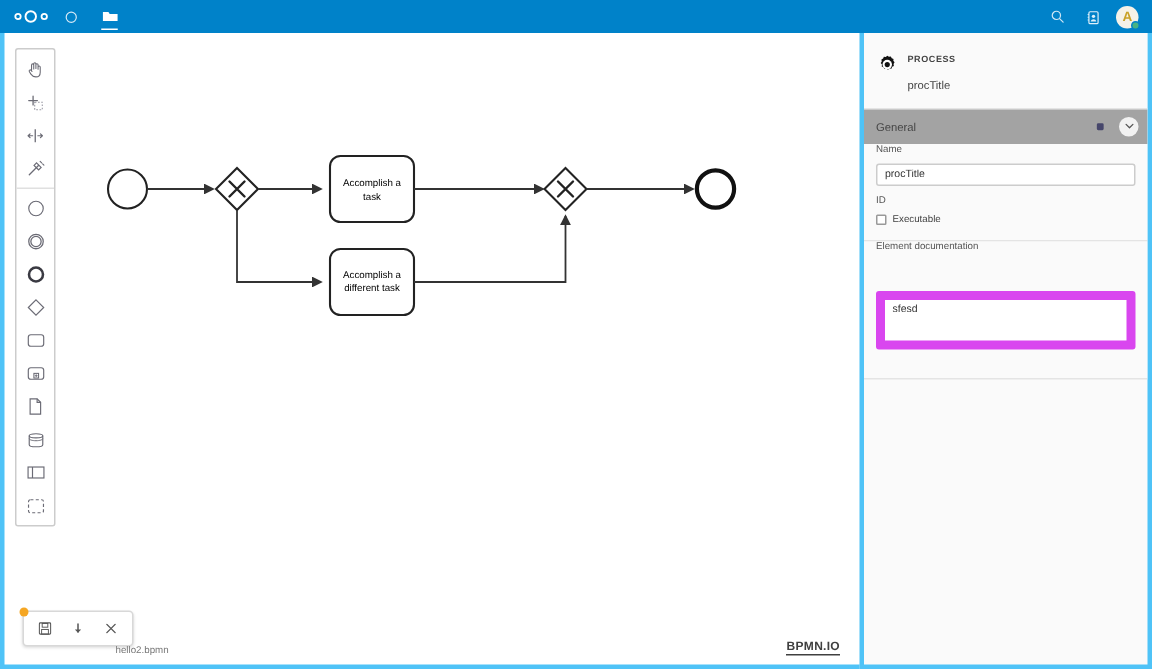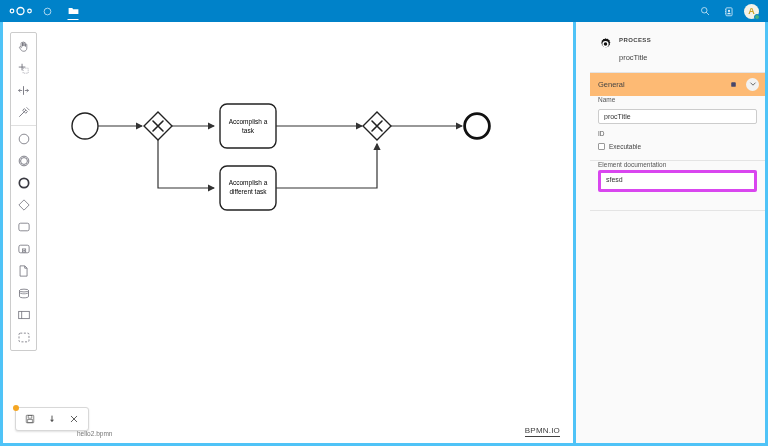--- a/index.html
+++ b/index.html
@@ -61,21 +61,20 @@
     overflow: hidden;
   }
   #props-wrap {
     position: relative;
     width: 195px; height: 424px;
     background: #fafafa;
     border-left: 3px solid #4fc3f7;
     border-right: 3px solid #4fc3f7;
     border-bottom: 3px solid #4fc3f7;
     overflow: hidden;
-    padding-left: 14px;
   }
 
   
   #palette {
     position: absolute; left: 7px; top: 10px;
     width: 27px;
     background: #fff;
     border: 1px solid #ccc;
     border-radius: 2px;
   }
@@ -117,21 +116,21 @@
     position: absolute; left: -3px; top: -3px;
     width: 6px; height: 6px; border-radius: 50%;
     background: #f5a623;
   }
   #file-name {
     position: absolute; left: 74px; bottom: 6px;
     font-size: 6.5px; color: #777;
   }
   #watermark {
     position: absolute; right: 13px; bottom: 6px;
-    font-size: 8px; font-weight: 400; color: #404040;
+    font-size: 8px; font-weight: 700; color: #404040;
     letter-spacing: .2px;
     border-bottom: 1.5px solid #404040;
     padding-bottom: 1px;
   }
 
   
   .pp-header {
     display: flex; align-items: center; gap: 6px;
     padding: 6px 8px 7px 8px;
     border-bottom: 1px solid #e4e4e4;
@@ -139,21 +138,21 @@
   }
   .pp-header .pp-icon { flex: 0 0 auto; color: #111; }
   .pp-htext { line-height: 1.15; }
   .pp-type { font-size: 6px; font-weight: 700; color: #444; letter-spacing: .4px; }
   .pp-name { font-size: 7.5px; color: #444; margin-top: 1px; }
 
   .pp-group { border-bottom: 1px solid #e4e4e4; }
   .pp-group-head {
     display: flex; align-items: center;
     padding: 5px 6px 5px 8px;
-    background: #fdba74;
+    background: #a3a3a3;
   }
   .pp-group-title { font-size: 7.5px; color: #444; }
   .pp-group-tools { margin-left: auto; display: flex; align-items: center; gap: 8px; }
   .pp-dot-icon { width: 10px; height: 10px; display: flex; align-items: center; justify-content: center; color: #46466b; }
   .pp-chevron {
     width: 13px; height: 13px; border-radius: 50%;
     display: flex; align-items: center; justify-content: center;
     color: #555; background: #f2f2f2;
   }
   .pp-body { padding: 0 8px 8px 8px; background: #fafafa; }
@@ -167,27 +166,28 @@
     font-size: 7px; color: #333;
     padding: 0 5px;
   }
   .pp-checkrow { display: flex; align-items: center; gap: 4px; margin: 3px 0 2px 0; }
   .pp-checkbox {
     width: 7px; height: 7px;
     border: 1px solid #999; border-radius: 1px; background: #fff;
   }
   .pp-checklabel { font-size: 6.5px; color: #444; }
   .pp-textarea {
-    width: 100%; height: 22px;
-    border: 3px solid #d946ef; border-radius: 2px;
+    width: 100%; height: 39px;
+    border: 6px solid #d946ef; border-radius: 2px;
     background: #fff;
     font-family: "Liberation Sans", sans-serif;
     font-size: 7px; color: #333;
     padding: 3px 5px;
     resize: none;
+    margin-top: 24px;
   }
 </style>
 </head>
 <body>
 
 <div id="nc-header">
   <a class="nc-logo">
     <svg width="26" height="12" viewBox="0 0 52 24" aria-hidden="true">
       <circle cx="8" cy="12" r="3.6" fill="none" stroke="#fff" stroke-width="2.4"></circle>
       <circle cx="25" cy="12" r="7" fill="none" stroke="#fff" stroke-width="2.6"></circle>

